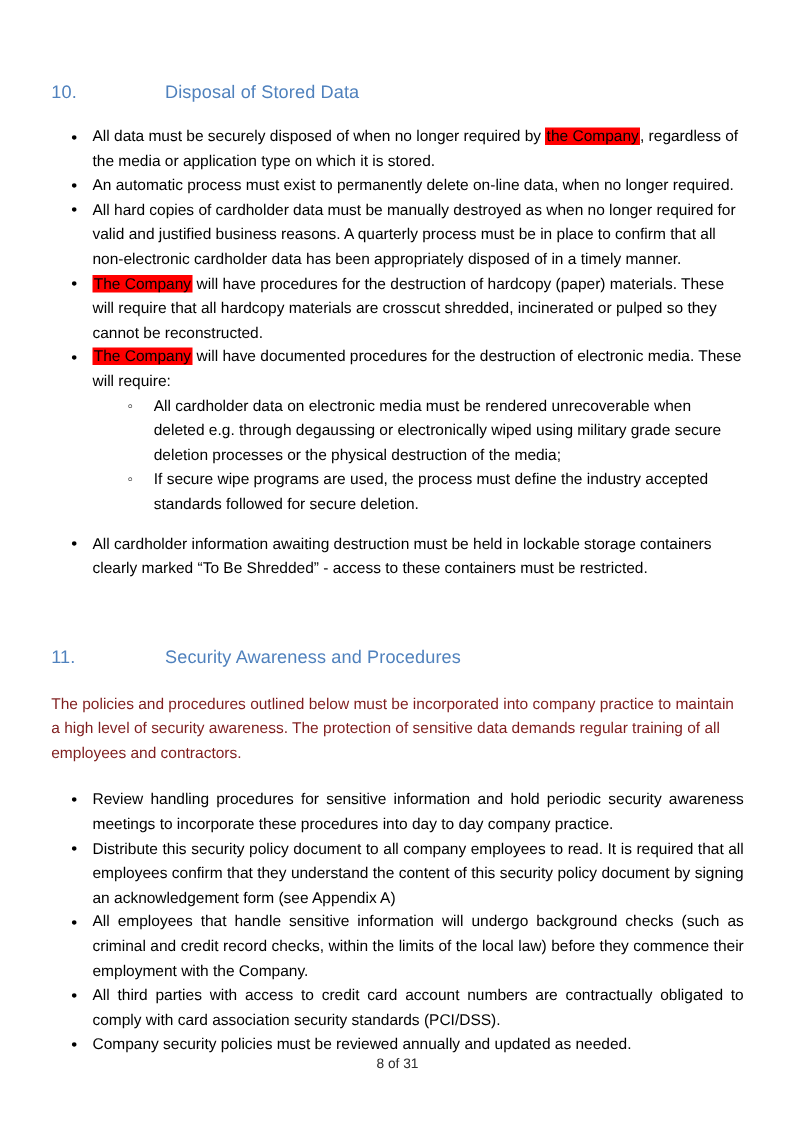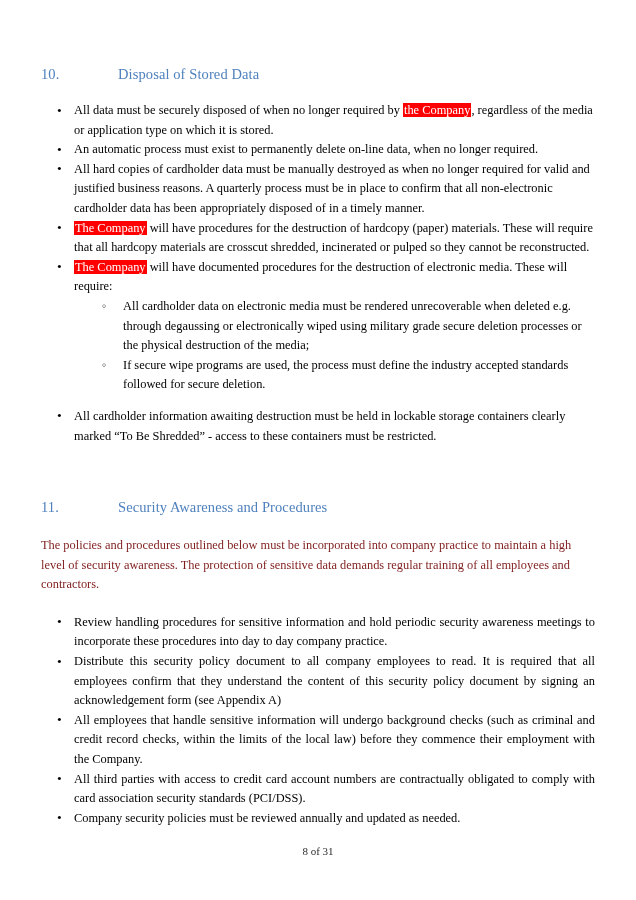--- a/index.html
+++ b/index.html
@@ -15,21 +15,20 @@
     color: #000000;
     overflow: hidden;
   }
   .page {
     position: absolute;
     left: 0;
     top: 0;
     width: 636px;
     height: 872px;
     background: #ffffff;
-    font-family: Liberation Serif, serif;
   }
   .content {
     position: absolute;
     left: 41px;
     top: 0;
     width: 554px;
   }
 
   
   .heading {
@@ -38,21 +37,21 @@
     font-weight: normal;
     letter-spacing: 0.1px;
     display: flex;
     align-items: baseline;
   }
   .heading .num {
     display: inline-block;
     width: 77px;
     flex: 0 0 77px;
   }
-  .heading .htext { flex: 1 1 auto; }
+  .heading .htext { flex: 1 1 auto; margin-left: 14px; }
 
   #sec10-heading { margin-top: 66px; }
   #sec11-heading { margin-top: 53px; }
 
   
   .para {
     font-size: 12.4px;
     line-height: 19.6px;
     color: #7f1d1d;
     text-align: left;
@@ -102,21 +101,21 @@
   }
 
   
   #sec10-list { margin-top: 18px; }
   #sec10-sublist { margin-top: 0px; }
   #sec11-list { margin-top: 18px; }
   .justify-last > li { text-align: justify; }
 
   .hl {
     background-color: #FF0000;
-    color: #ffffff;
+    color: #000000;
     padding: 0 1px;
   }
 
   
   .footer {
     position: absolute;
     left: 0;
     top: 833px;
     width: 636px;
     text-align: center;

